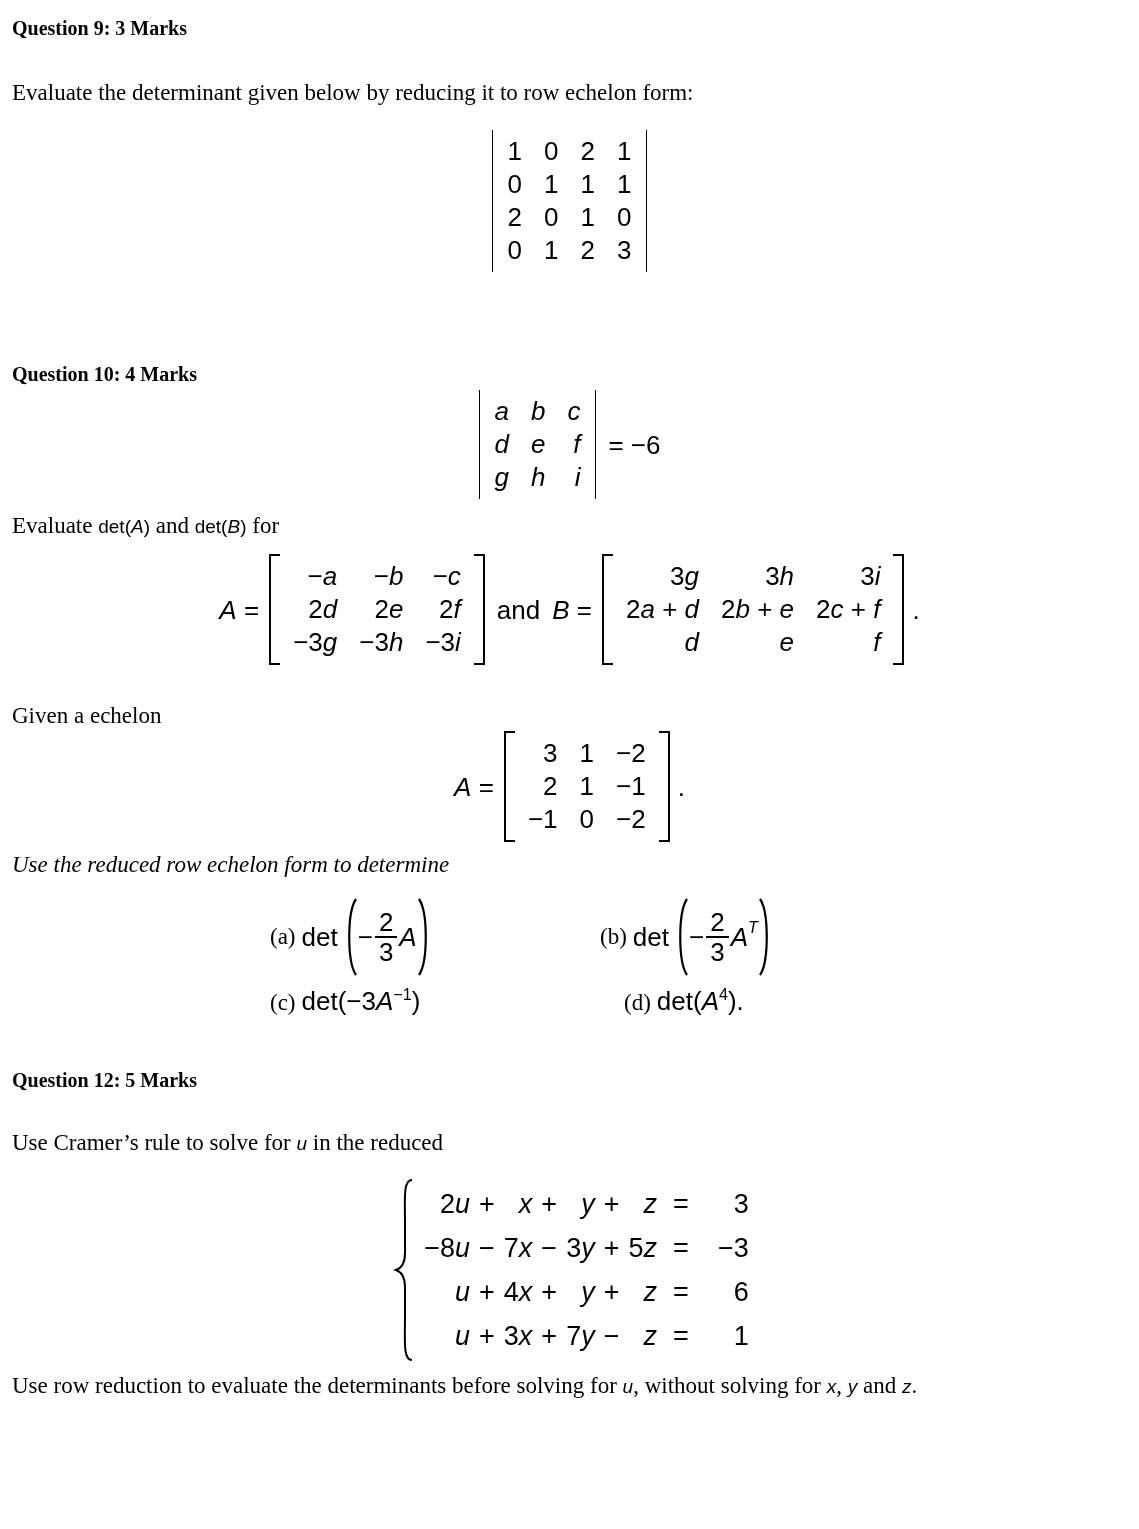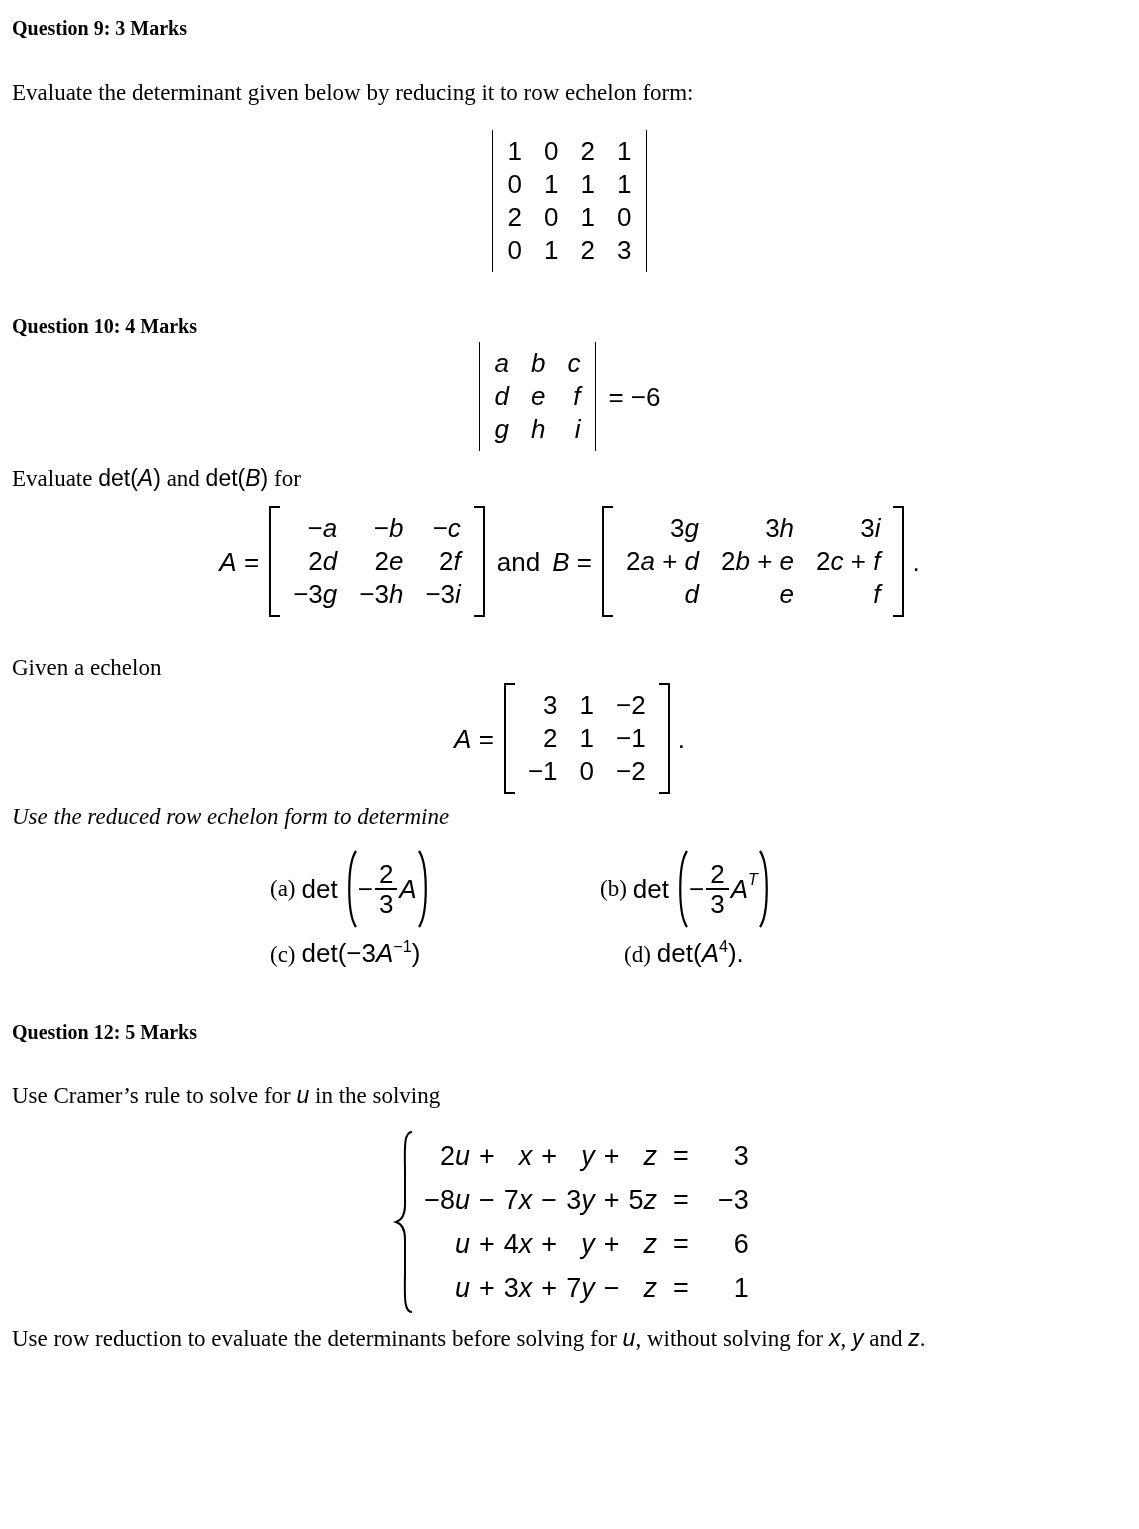--- a/index.html
+++ b/index.html
@@ -7,21 +7,21 @@
     width:1139px;height:1529px;box-sizing:border-box;
     padding:14px 12px 0 12px;overflow:hidden;
     font-family:"Liberation Serif",serif;font-size:23px;line-height:30px;
   }
   h2.qh{font-family:"Liberation Serif",serif;font-size:20px;line-height:28px;font-weight:bold;margin:0;}
   p{margin:0;}
   i{font-style:italic;}
 
   
   .math{font-family:"Liberation Sans",sans-serif;}
-  .inline-math{font-family:"Liberation Sans",sans-serif;font-size:23px;}
+  .inline-math{font-family:"Liberation Sans",sans-serif;font-size:19px;}
 
   
   .dmath{
     display:flex;justify-content:center;align-items:center;
     font-family:"Liberation Sans",sans-serif;font-size:26px;
   }
 
   
   .det{
     display:inline-flex;align-items:center;
@@ -69,21 +69,21 @@
     font-family:"Liberation Sans",sans-serif;font-size:27px;
   }
   .sys{display:grid;column-gap:9px;align-items:center;justify-items:end;}
   .sys .mcell{line-height:44px;}
   .sys .mcell:nth-child(9n){justify-self:start;min-width:44px;}
   .sys .mcell:nth-child(9n+8){margin:0 7px;}
 
   
   .mt-intro{margin-top:36px;}
   #q9-det{margin-top:22px;}
-  #q10-h{margin-top:40px;}
+  #q10-h{margin-top:88px;}
   #q10-given{margin-top:38px;}
   #q10-det{margin-top:2px;}
   #q10-eval{margin-top:12px;}
   #q10-ab{margin-top:12px;}
   #q11-h{margin-top:50px;}
   #q11-given{margin-top:36px;}
   #q11-mat{margin-top:0px;}
   #q11-use{margin-top:8px;font-style:italic;}
   #q11-items{margin-top:16px;}
   #q12-h{margin-top:48px;}
@@ -249,21 +249,21 @@
 
     <span class="item-inline" style="margin-left:24px;">
       <span class="label">(d)</span>
       <span>det(<i>A</i></span>
         <sup class="msup">4</sup>
         <span>).</span>
     </span>
   </div>
 
   <h2 class="qh" id="q12-h">Question 12: 5 Marks</h2>
-  <p id="q12-intro"><span>Use Cramer’s rule to solve for </span><span class="inline-math"><i>u</i></span><span> in the solving</span></p>
+  <p id="q12-intro"><span>Use Cramer’s rule to solve for </span><span class="inline-math"><i>u</i></span><span> in the reduced</span></p>
 
   <div class="system" id="q12-system">
     <svg width="26" height="186" viewBox="0 0 26 186">
       <path d="M22 3 C13 3 15 22 15 46 L15 76 C15 89 9 92 6 93 C9 94 15 97 15 110 L15 140 C15 164 13 183 22 183" fill="none" stroke="#000" stroke-width="2"></path>
     </svg>
     <div class="sys" style="grid-template-columns: repeat(9, auto);">
         <span class="mcell">2<i>u</i></span>
         <span class="mcell">+</span>
         <span class="mcell"><i>x</i></span>
         <span class="mcell">+</span>

